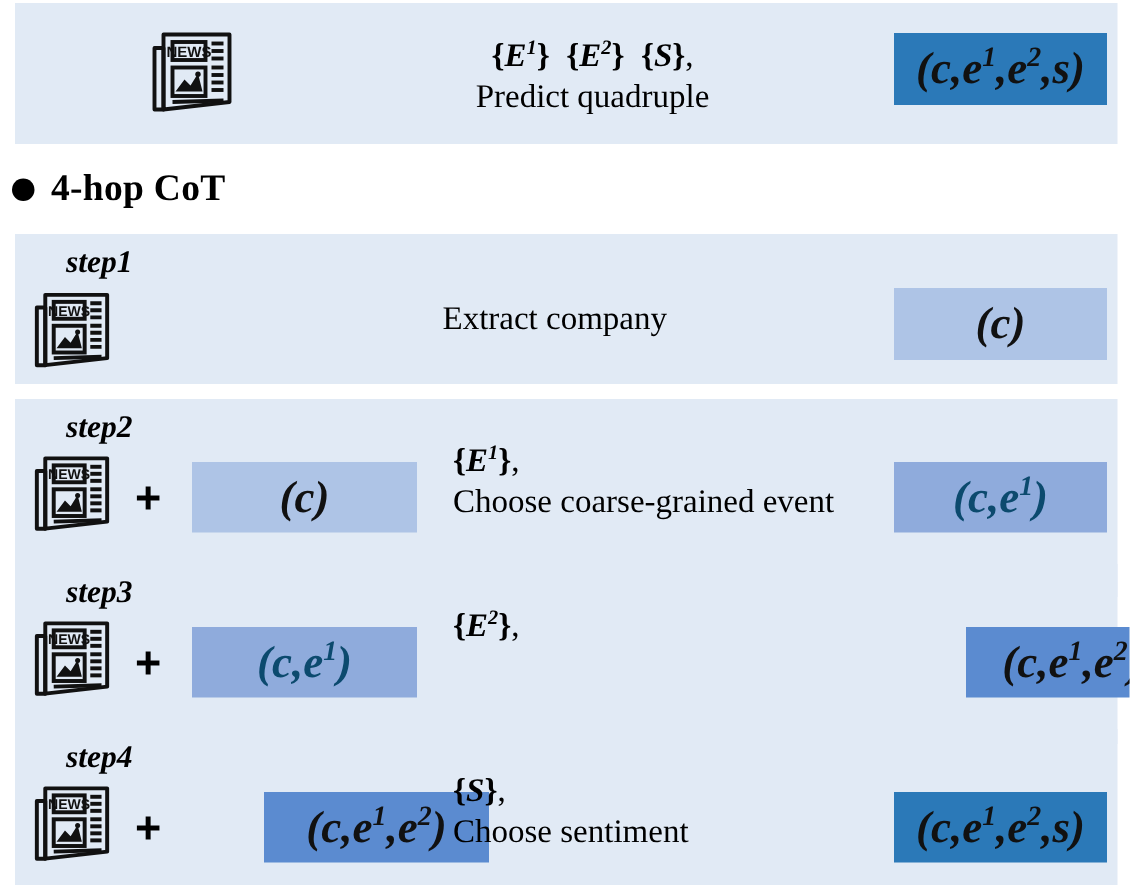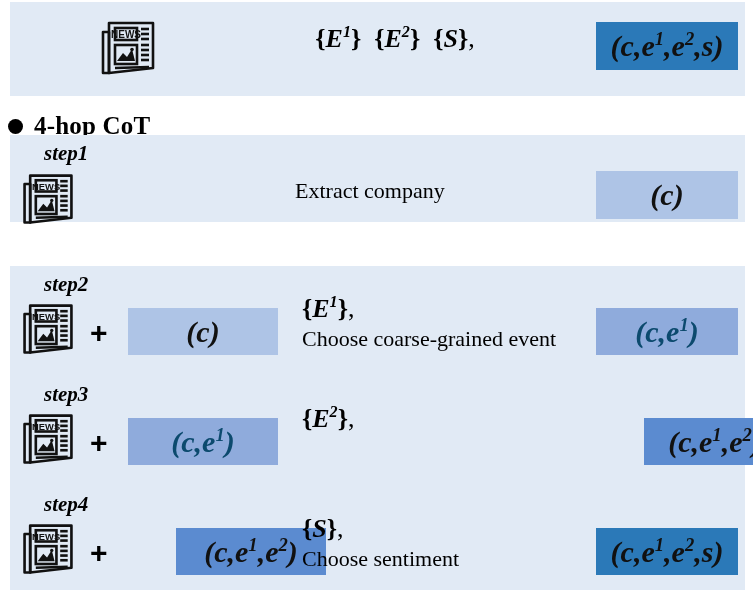--- a/index.html
+++ b/index.html
@@ -24,21 +24,21 @@
   
   .panel {
     position: absolute;
     left: 10px;
     width: 735px;
     background: #e1eaf5;
     box-sizing: border-box;
   }
 
   .panel-overview { top: 2px;  height: 94px; }
-  .panel-step1    { top: 135px; height: 87px; }
+  .panel-step1    { top: 156px; height: 100px; }
   .panel-step2    { top: 266px; height: 132px; }
   .panel-step3    { top: 376px; height: 120px; }
   .panel-step4    { top: 486px; height: 104px; }
 
   
   .heading-row {
     position: absolute;
     left: 8px;
     top: 106px;
     height: 40px;
@@ -109,21 +109,21 @@
     vertical-align: super;
     line-height: 0;
   }
 
   
   .instruction {
     position: absolute;
     line-height: 1.18;
   }
   .instruction .set-line {
-    font-size: 26px;
+    font-size: 22px;
     font-weight: bold;
     font-style: italic;
     white-space: nowrap;
   }
   .instruction .set-line sup {
     font-size: 0.62em;
     vertical-align: super;
     line-height: 0;
   }
   .instruction .set-line .brace {
@@ -172,20 +172,21 @@
         </g>
       </svg>
     </span>
 
     <div class="instruction centered" style="left:260px; top:22px; width:250px;">
       <div class="set-line">
         <span class="brace">{</span><em>E</em><sup>1</sup><span class="brace">}</span>&nbsp;
         <span class="brace">{</span><em>E</em><sup>2</sup><span class="brace">}</span>&nbsp;
         <span class="brace">{</span><em>S</em><span class="brace">}</span><span class="comma">,</span>
       </div>
+      <div class="desc-line">Predict quadruple</div>
     </div>
 
     <div class="token-box tone-deep" style="left:586px; top:20px; width:142px; height:48px;">
       <span>(<em>c</em>,<em>e</em><sup>1</sup>,<em>e</em><sup>2</sup>,<em>s</em>)</span>
     </div>
   </div>
 
   <div class="heading-row">
     <span class="bullet-dot"></span>
     <span class="heading-text">4-hop CoT</span>

